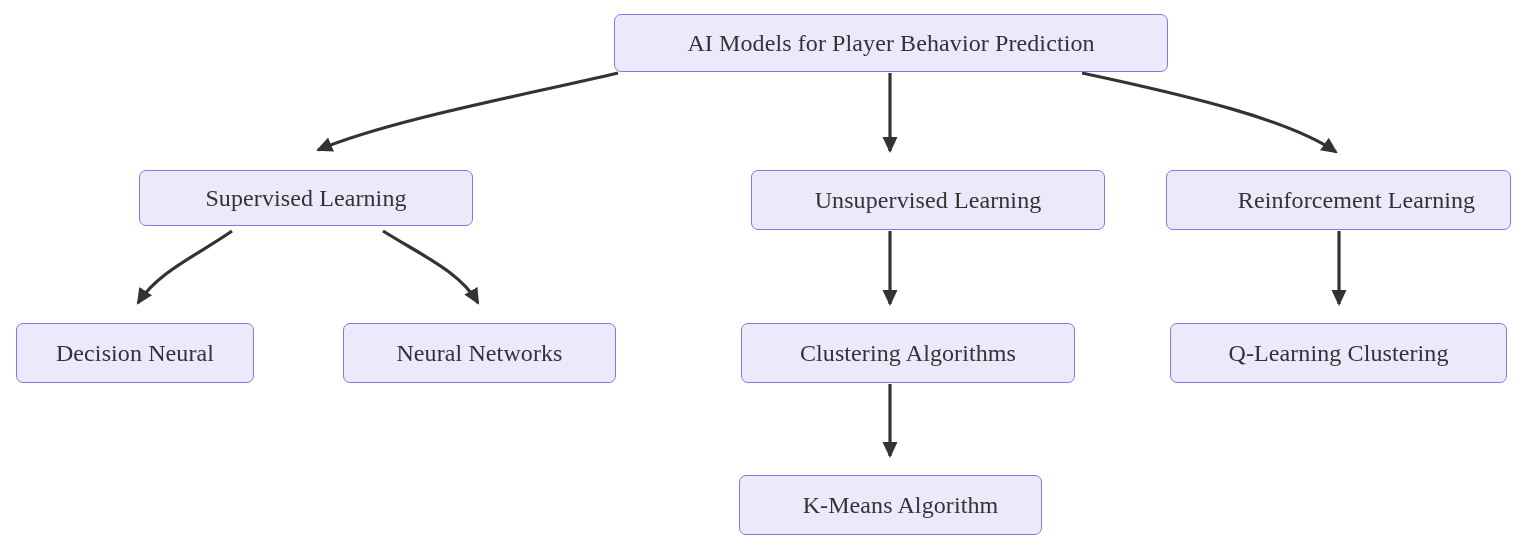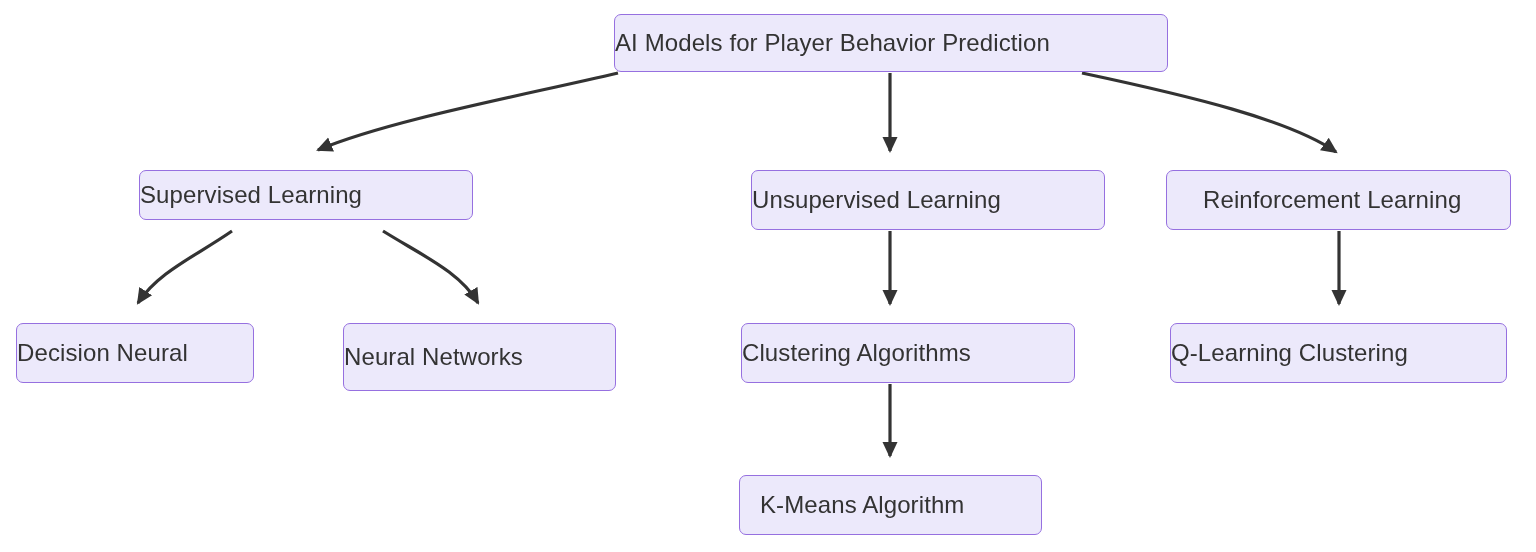--- a/index.html
+++ b/index.html
@@ -21,26 +21,27 @@
     top: 0;
     width: 1536px;
     height: 552px;
     pointer-events: none;
   }
   .node {
     position: absolute;
     box-sizing: border-box;
     display: flex;
     align-items: center;
+    justify-content: center;
     background: #ECE9FB;
     border: 1.6px solid #9670E0;
     border-radius: 7px;
     color: #333333;
     font-size: 24px;
-    font-family: Liberation Sans, sans-serif;
+    font-family: Liberation Serif, serif;
     font-weight: 400;
     letter-spacing: 0.1px;
     white-space: nowrap;
     z-index: 2;
   }
   .node-label {
     display: block;
     line-height: 1;
   }
 </style>
@@ -64,33 +65,33 @@
         <path d="M 890,231 L 890,304"></path>
         <path d="M 1339,231 L 1339,304"></path>
         <path d="M 890,384 L 890,456"></path>
       </g>
   </svg>
 
   <div id="nodes-group">
       <div class="node" style="left: 614px; top: 14px; width: 554px; height: 58px;">
         <span class="node-label">AI Models for Player Behavior Prediction</span>
       </div>
-      <div class="node" style="left: 139px; top: 170px; width: 334px; height: 50px;">
+      <div class="node" style="left: 139px; top: 170px; width: 334px; height: 56px;">
         <span class="node-label">Supervised Learning</span>
       </div>
       <div class="node" style="left: 751px; top: 170px; width: 354px; height: 60px;">
         <span class="node-label">Unsupervised Learning</span>
       </div>
       <div class="node" style="left: 1166px; top: 170px; width: 345px; height: 60px; padding-left: 36px;">
         <span class="node-label">Reinforcement Learning</span>
       </div>
       <div class="node" style="left: 16px; top: 323px; width: 238px; height: 60px;">
         <span class="node-label">Decision Neural</span>
       </div>
-      <div class="node" style="left: 343px; top: 323px; width: 273px; height: 68px;">
+      <div class="node" style="left: 343px; top: 323px; width: 273px; height: 60px;">
         <span class="node-label">Neural Networks</span>
       </div>
       <div class="node" style="left: 741px; top: 323px; width: 334px; height: 60px;">
         <span class="node-label">Clustering Algorithms</span>
       </div>
       <div class="node" style="left: 1170px; top: 323px; width: 337px; height: 60px;">
         <span class="node-label">Q-Learning Clustering</span>
       </div>
       <div class="node" style="left: 739px; top: 475px; width: 303px; height: 60px; padding-left: 20px;">
         <span class="node-label">K-Means Algorithm</span>

